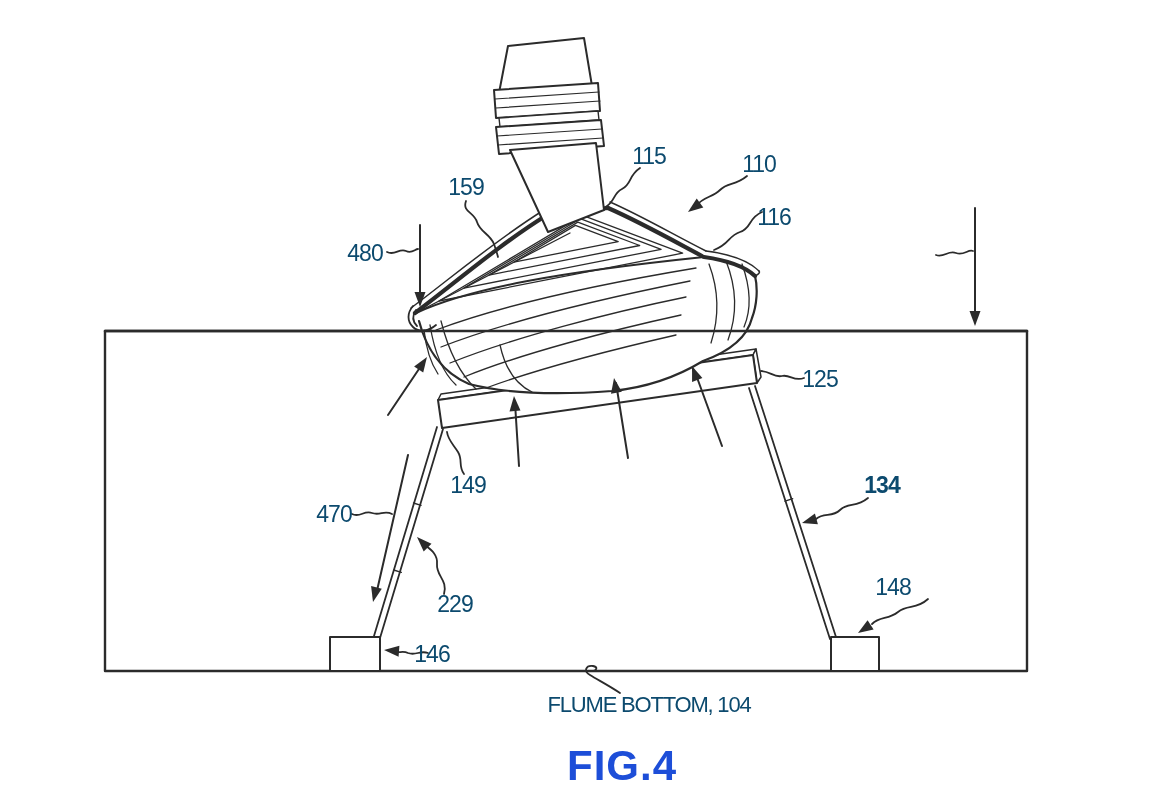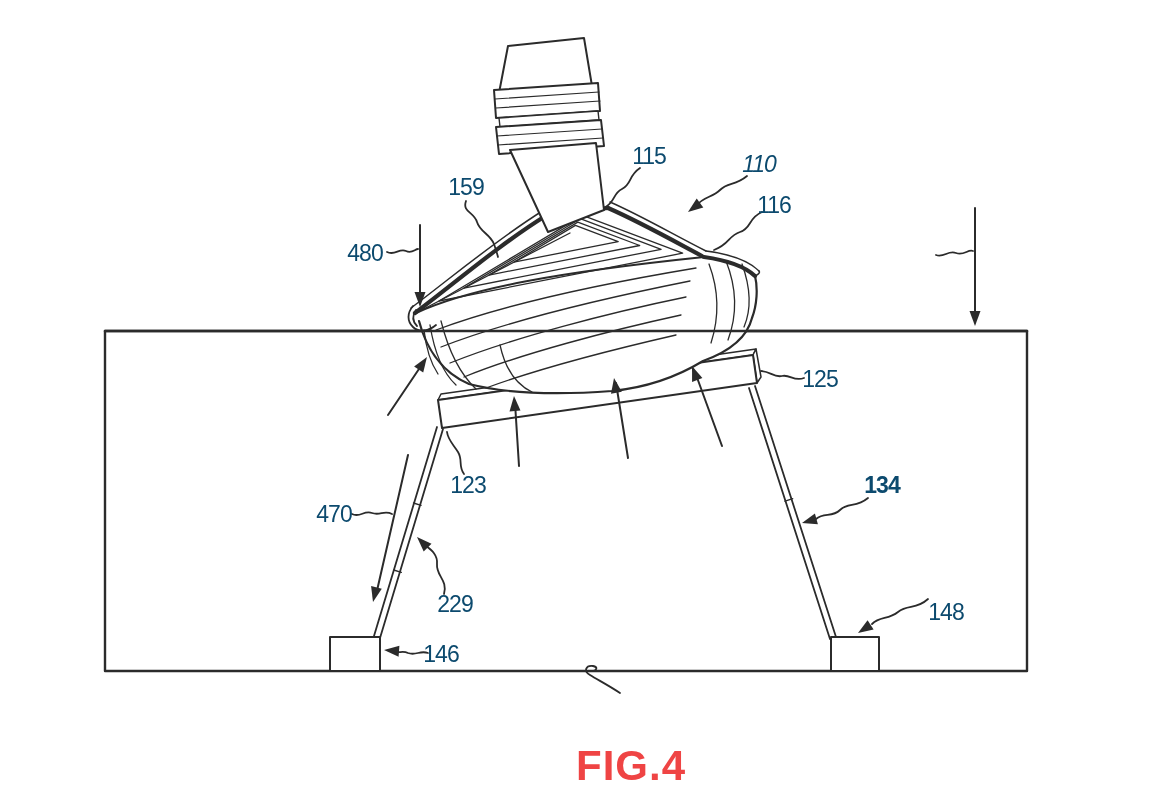--- a/index.html
+++ b/index.html
@@ -18,22 +18,21 @@
     letter-spacing:-1px;
     color:#0c4a6e;
     white-space:nowrap;
     line-height:1;
   }
   .callout{font-size:22px;letter-spacing:-1.2px;}
   .caption{
     font-size:42px;
     font-weight:700;
     letter-spacing:1px;
-    color:#ef4444;
-    margin-left:9px;
+    color:#1d4ed8;
   }
   path,line,rect,polygon{vector-effect:none;}
 </style>
 </head>
 <body>
 
 <div class="stage">
 
   <svg width="1159" height="800" viewBox="0 0 1159 800" fill="none" stroke-linecap="round" stroke-linejoin="round">
 
@@ -194,25 +193,26 @@
       <polygon points="858,633 873.6,629.5 867.6,620.3" stroke="none"></polygon>
 
       <path d="M352,514 C360,518 364,510 372,513 C380,516 384,510 392,514" fill="none"></path>
 
       <path d="M620,693 C608,685 598,680 590,675 C583,671 586,665 593,666 C598,667 597,670 593,671" fill="none"></path>
     </g>
   </svg>
 
   <div class="lbl" style="left:466px;top:187px;">159</div>
   <div class="lbl" style="left:649px;top:156px;">115</div>
-  <div class="lbl" style="left:759px;top:164px;font-style:italic;">110</div>
-  <div class="lbl" style="left:774px;top:205px;">116</div>
+  <div class="lbl" style="left:759px;top:164px;">110</div>
+  <div class="lbl" style="left:774px;top:217px;">116</div>
   <div class="lbl" style="left:365px;top:253px;text-align:right;">480</div>
   <div class="lbl" style="left:820px;top:379px;text-align:center;">125</div>
-  <div class="lbl" style="left:468px;top:485px;">123</div>
+  <div class="lbl" style="left:468px;top:485px;">149</div>
   <div class="lbl" style="left:334px;top:514px;">470</div>
   <div class="lbl" style="left:882px;top:485px;font-weight:bold;">134</div>
   <div class="lbl" style="left:455px;top:604px;">229</div>
-  <div class="lbl" style="left:946px;top:587px;margin-top:25px;">148</div>
-  <div class="lbl" style="left:441px;top:654px;">146</div>
+  <div class="lbl" style="left:893px;top:587px;">148</div>
+  <div class="lbl" style="left:432px;top:654px;">146</div>
+  <div class="lbl callout" style="left:649px;top:705px;">FLUME BOTTOM, 104</div>
   <div class="lbl caption" style="left:622px;top:766px;">FIG.4</div>
 
 </div>
 
 </body></html>

